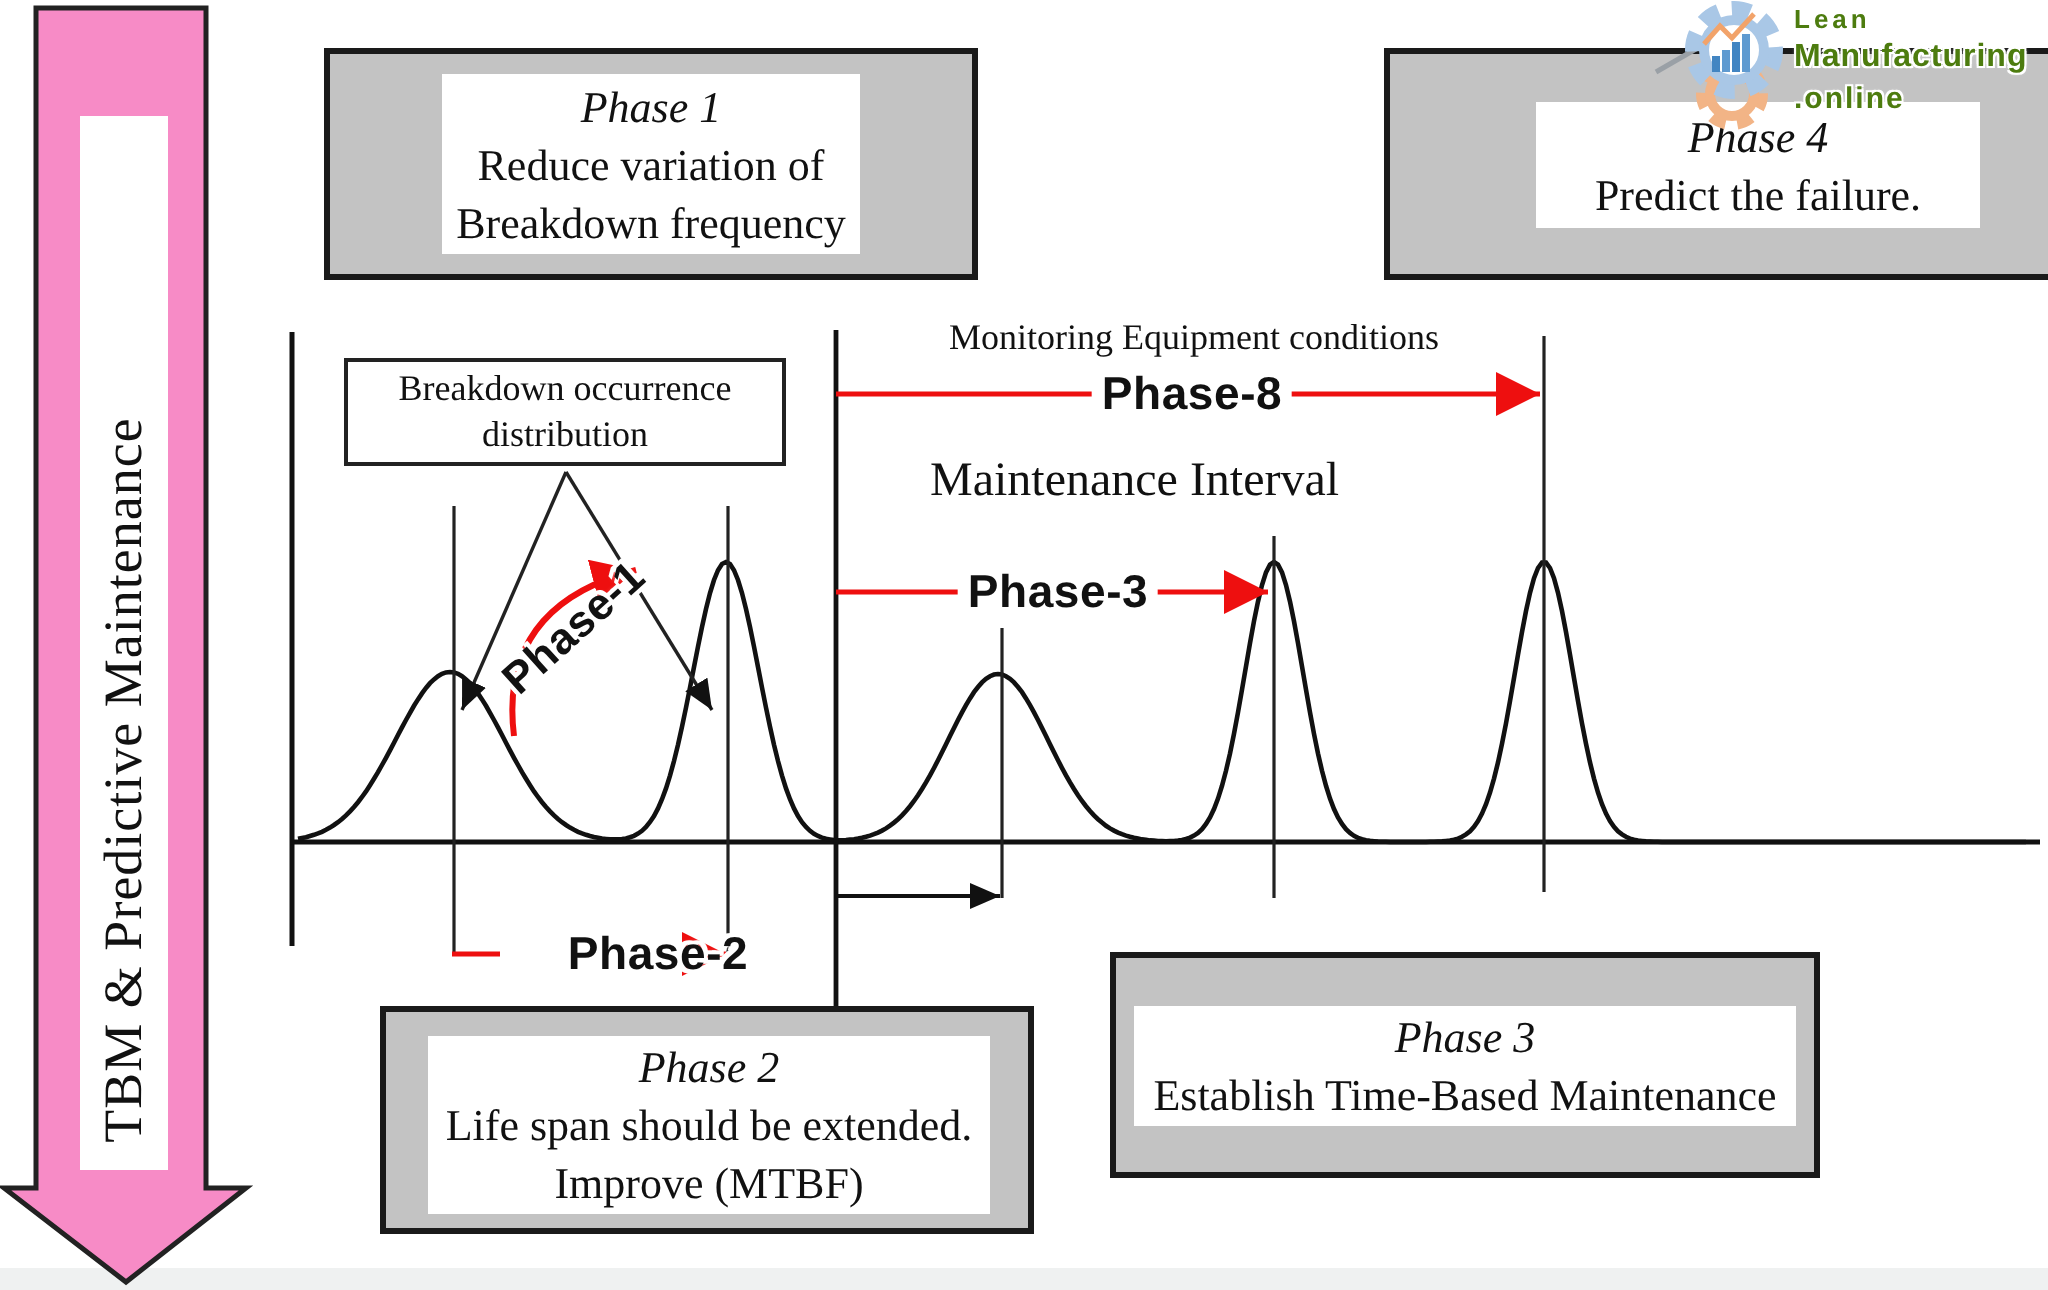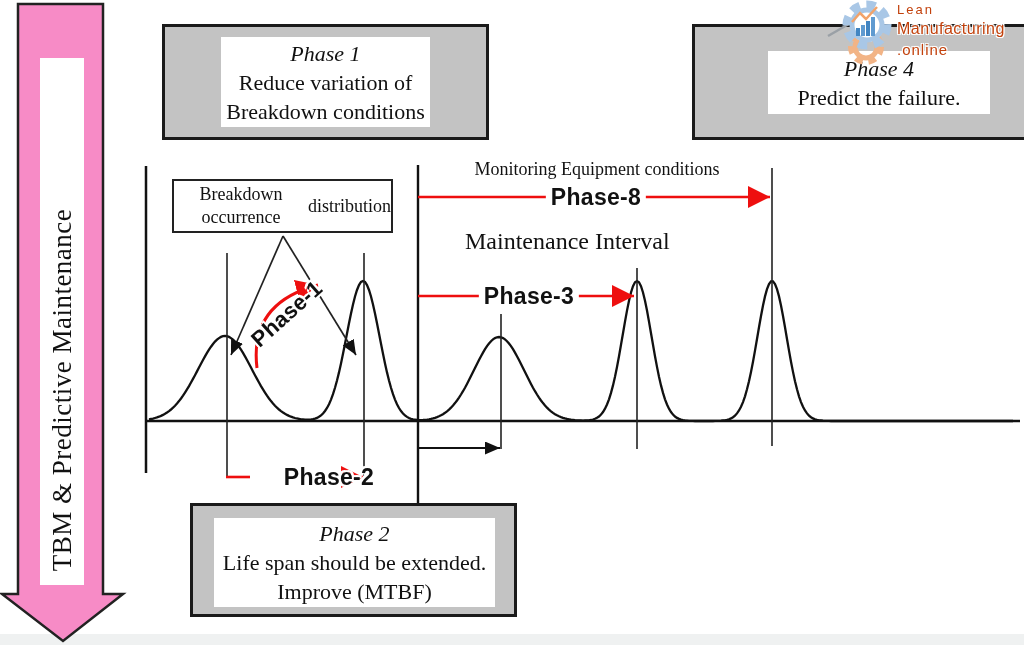--- a/index.html
+++ b/index.html
@@ -22,21 +22,21 @@
   .inner{
     background:#ffffff;width:100%;height:100%;
     display:flex;flex-direction:column;align-items:center;justify-content:center;
     text-align:center;font-size:22px;line-height:29px;
   }
   .ttl{font-style:italic;}
   
   .callout{
     position:absolute;left:172px;top:179px;width:221px;height:54px;
     background:#fff;border:2px solid #222;box-sizing:border-box;
-    display:flex;align-items:center;justify-content:center;
+    display:flex;flex-direction:column;align-items:center;justify-content:center;
     font-size:18px;line-height:23px;text-align:center;
   }
   
   .slabel{position:absolute;white-space:nowrap;}
   
   .plabel{
     position:absolute;transform:translate(-50%,-50%);
     font-family:"Liberation Sans",sans-serif;font-weight:700;font-size:23px;
     letter-spacing:.3px;background:#fff;padding:0 5px;white-space:nowrap;
   }
@@ -46,22 +46,22 @@
   }
   
   .flowlabel{
     position:absolute;left:62px;top:390px;
     transform:translate(-50%,-50%) rotate(-90deg);
     font-size:27px;white-space:nowrap;letter-spacing:.5px;
   }
   
   .logo{position:absolute;left:820px;top:0;width:204px;height:72px;}
   .logotext{
-    position:absolute;font-family:"Liberation Sans",sans-serif;font-weight:400;
-    color:#c2410c;white-space:nowrap;
+    position:absolute;font-family:"Liberation Sans",sans-serif;font-weight:700;
+    color:#4d7c0f;white-space:nowrap;
     text-shadow:-1px -1px 0 #fff,1px -1px 0 #fff,-1px 1px 0 #fff,1px 1px 0 #fff,0 0 2px #fff;
   }
   .strip{position:absolute;left:0;top:634px;width:1024px;height:11px;background:#eff1f1;}
 </style>
 </head>
 <body>
 
 <div class="stage">
 
   <div class="strip"></div>
@@ -102,39 +102,45 @@
     <line x1="346" y1="477" x2="363" y2="477" stroke="var(--red)" stroke-width="2.6" marker-end="url(#mRed)"></line>
     <path d="M257,368 Q249,303 318,285" fill="none" stroke="var(--red)" stroke-width="3" marker-end="url(#mRed)"></path>
   </svg>
 
   <div class="flowlabel">TBM &amp; Predictive Maintenance</div>
 
   <div class="graybox" style="left:162px;top:24px;width:327px;height:116px;padding:10px 56px;">
     <div class="inner">
       <div class="ttl">Phase 1</div>
       <div>Reduce variation of</div>
-      <div>Breakdown conditions</div>
+      <div>Breakdown frequency</div>
     </div>
   </div>
 
   <div class="graybox" style="left:692px;top:24px;width:372px;height:116px;padding:24px 71px 23px 73px;">
     <div class="inner">
       <div class="ttl">Phase 4</div>
       <div>Predict the failure.</div>
     </div>
   </div>
 
   <div class="graybox" style="left:190px;top:503px;width:327px;height:114px;padding:12px 19px 7px 21px;">
     <div class="inner">
       <div class="ttl">Phase 2</div>
       <div>Life span should be extended.</div>
       <div>Improve (MTBF)</div>
     </div>
   </div>
 
+  <div class="graybox" style="left:555px;top:476px;width:355px;height:113px;padding:24px 9px 23px 9px;">
+    <div class="inner">
+      <div class="ttl">Phase 3</div>
+      <div>Establish Time-Based Maintenance</div>
+    </div>
+  </div>
 
   <div class="callout">
     <div>Breakdown occurrence</div>
     <div>distribution</div>
   </div>
 
   <div class="slabel" style="left:597px;top:169px;transform:translate(-50%,-50%);font-size:18px;">Monitoring Equipment conditions</div>
   <div class="slabel" style="left:421px;top:241px;transform:translateY(-50%);font-size:24px;padding-left:44px;">Maintenance Interval</div>
 
   <div class="plabel" style="left:596px;top:197px;">Phase-8</div>

